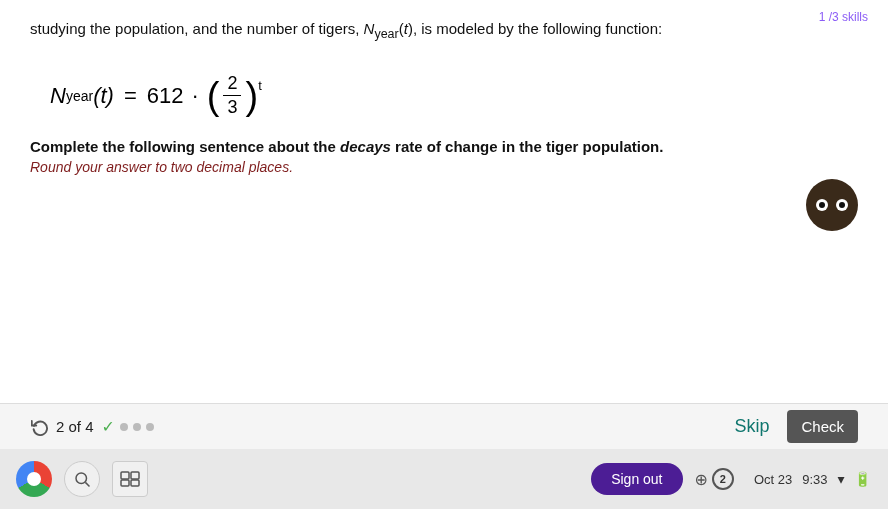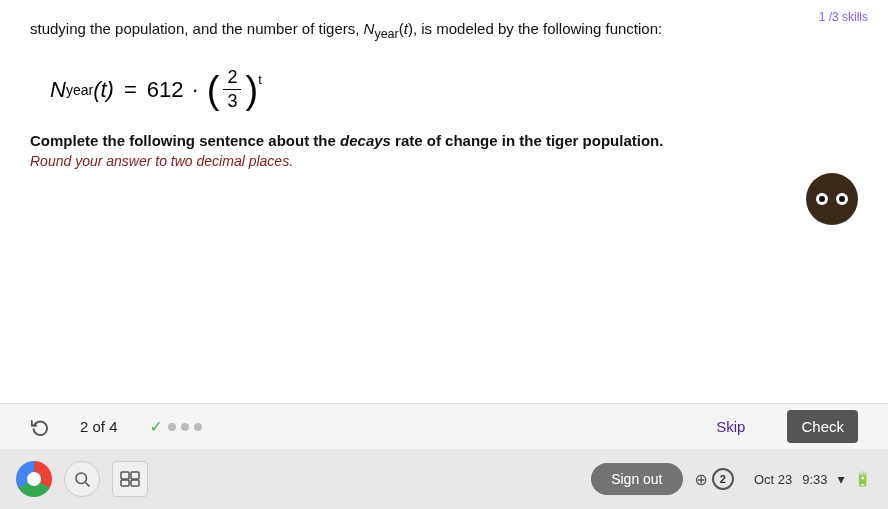--- a/index.html
+++ b/index.html
@@ -28,21 +28,21 @@
       top: 10px;
       right: 20px;
       font-size: 12px;
       color: #8b5cf6;
     }
 
     .problem-text {
       font-size: 15px;
       color: #111;
       line-height: 1.5;
-      margin-bottom: 22px;
+      margin-bottom: 28px;
     }
 
     .formula-block {
       margin: 16px 0 18px 20px;
       font-size: 22px;
     }
 
     .frac {
       display: inline-flex;
       flex-direction: column;
@@ -139,21 +139,21 @@
       position: absolute;
       bottom: 60px;
       left: 0;
       right: 0;
       height: 46px;
       background: #f5f5f5;
       border-top: 1px solid #ddd;
       display: flex;
       align-items: center;
       padding: 0 30px;
-      gap: 30px;
+      gap: 6px;
     }
 
     .refresh-icon {
       width: 20px;
       height: 20px;
       display: flex;
       align-items: center;
       justify-content: center;
       cursor: pointer;
     }
@@ -182,22 +182,22 @@
       display: inline-block;
     }
 
     .spacer {
       flex: 1;
     }
 
     .skip-btn {
       background: none;
       border: none;
-      color: #4c1d95;
-      font-size: 15px;
+      color: #0f766e;
+      font-size: 18px;
       cursor: pointer;
       padding: 6px 12px;
     }
 
     .check-btn {
       background: #555;
       color: #fff;
       border: none;
       border-radius: 4px;
       font-size: 15px;
@@ -245,21 +245,21 @@
       border: 1px solid #ccc;
     }
 
     .window-icon {
       background: #f0f0f0;
       border: 1px solid #ccc;
       border-radius: 4px;
     }
 
     .sign-out-btn {
-      background: #737373;
+      background: #4c1d95;
       color: #fff;
       border: none;
       border-radius: 20px;
       font-size: 14px;
       padding: 8px 20px;
       cursor: pointer;
       margin-left: auto;
     }
 
     .notification-icon {

